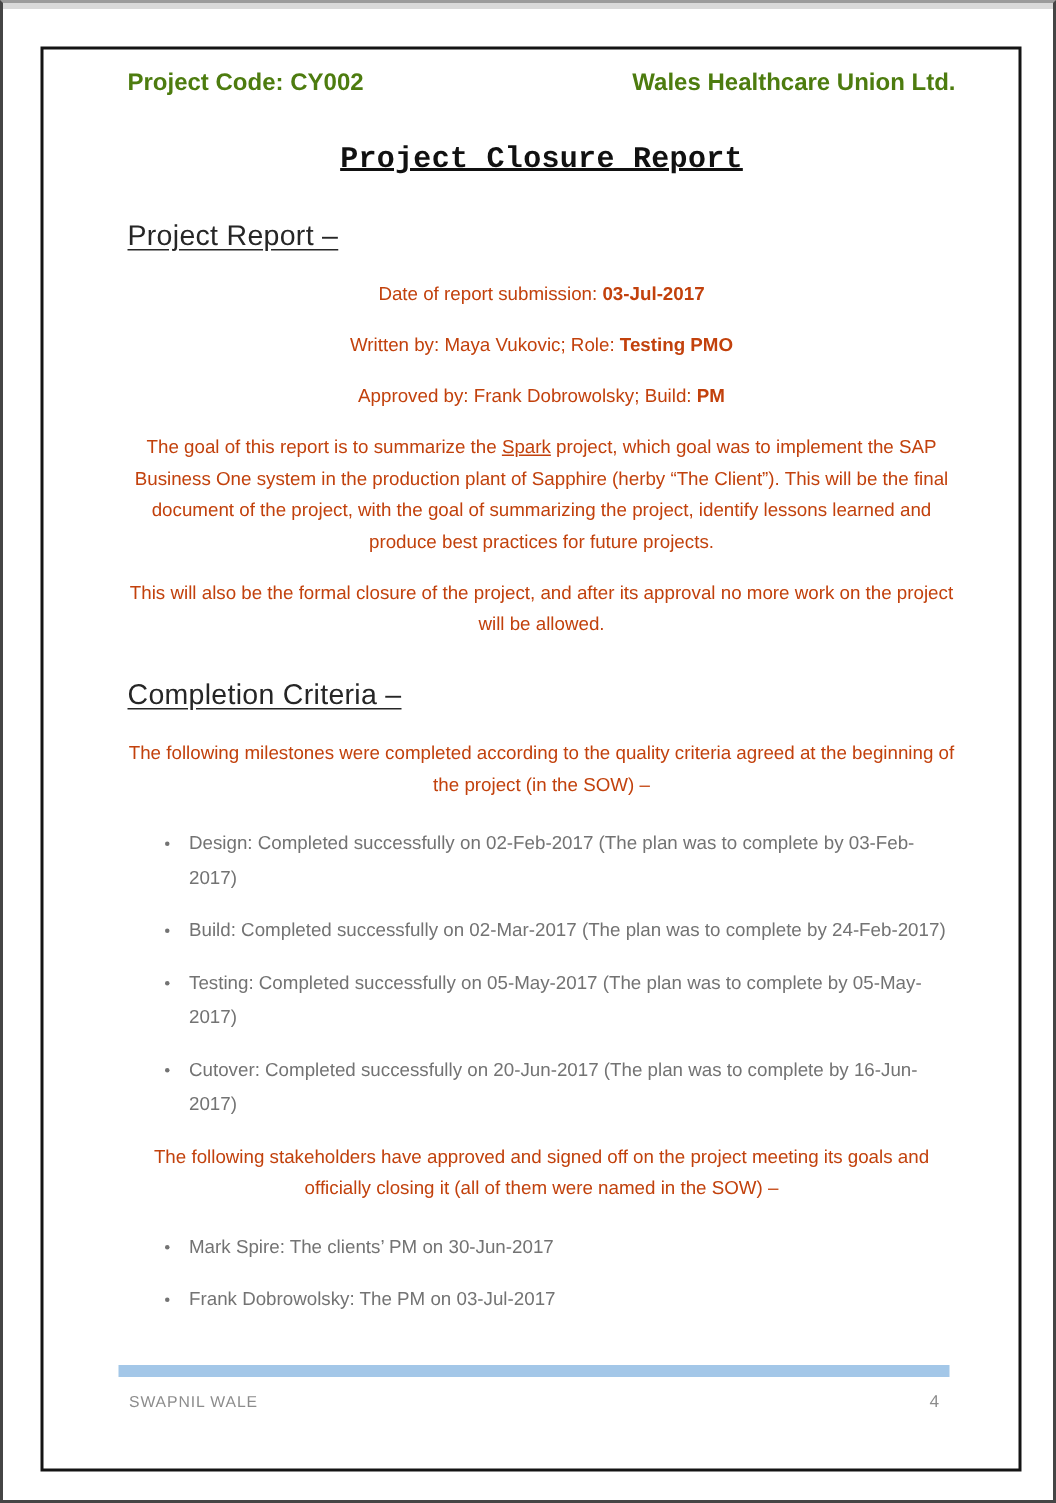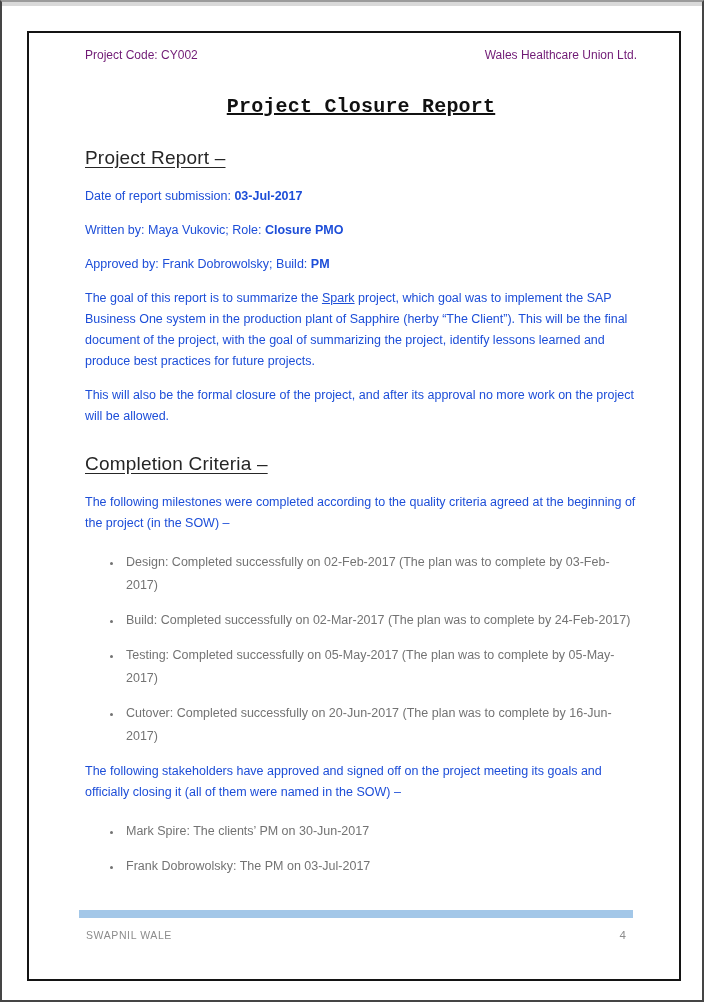--- a/index.html
+++ b/index.html
@@ -26,22 +26,23 @@
     position: absolute; left: 25px; top: 29px;
     width: 654px; height: 950px;
     box-sizing: border-box;
     border: 2px solid #141414;
     background: #ffffff;
     padding: 15px 42px 0 56px;
     position: absolute;
   }
   .page-header {
     display: flex; justify-content: space-between;
-    font-size: 12px; color: #701a75;
+    font-size: 16px; color: #4d7c0f;
     line-height: 15px;
+    font-weight: bold;
   }
   h1.doc-title {
     margin: 30px 0 0 0;
     text-align: center;
     font-size: 20px; font-weight: bold;
     color: #111111;
     text-decoration: underline;
     line-height: 28px;
     letter-spacing: 0.2px;
     font-family: Liberation Mono, monospace;
@@ -50,23 +51,24 @@
     font-size: 19px;
     font-weight: 300;
     color: #262626;
     text-decoration: underline;
     text-underline-offset: 3px;
     margin: 24px 0 15px 0;
     line-height: 26px;
     letter-spacing: 0.2px;
   }
   .para {
-    font-size: 12.5px; color: #1d4ed8;
+    font-size: 12.5px; color: #c2410c;
     line-height: 21px;
     margin: 4px 0 13px 0;
+    text-align: center;
   }
   .para .b { font-weight: bold; }
   .para .u { text-decoration: underline; }
   ul.blist {
     margin: 17px 0 13px 0;
     padding-left: 38px;
   }
   ul.blist li {
     font-size: 12.5px; color: #737373;
     line-height: 23px;
@@ -102,21 +104,21 @@
       <span>Project Code: CY002</span>
       <span>Wales Healthcare Union Ltd.</span>
     </div>
 
     <h1 class="doc-title">Project Closure Report</h1>
 
     <div>
         <section>
           <h2 class="sec-heading">Project Report –</h2>
           <p class="para"><span>Date of report submission: </span><span class="b">03-Jul-2017</span></p>
-          <p class="para"><span>Written by: Maya Vukovic; Role: </span><span class="b">Closure PMO</span></p>
+          <p class="para"><span>Written by: Maya Vukovic; Role: </span><span class="b">Testing PMO</span></p>
           <p class="para"><span>Approved by: Frank Dobrowolsky; Build: </span><span class="b">PM</span></p>
         </section>
         <section>
           <p class="para"><span>The goal of this report is to summarize the </span><span class="u">Spark</span><span> project, which goal was to implement the SAP Business One system in the production plant of Sapphire (herby “The Client”). This will be the final document of the project, with the goal of summarizing the project, identify lessons learned and produce best practices for future projects.</span></p>
           <p class="para"><span>This will also be the formal closure of the project, and after its approval no more work on the project will be allowed.</span></p>
         </section>
         <section>
           <h2 class="sec-heading">Completion Criteria –</h2>
           <p class="para"><span>The following milestones were completed according to the quality criteria agreed at the beginning of the project (in the SOW) –</span></p>
           <ul class="blist">

